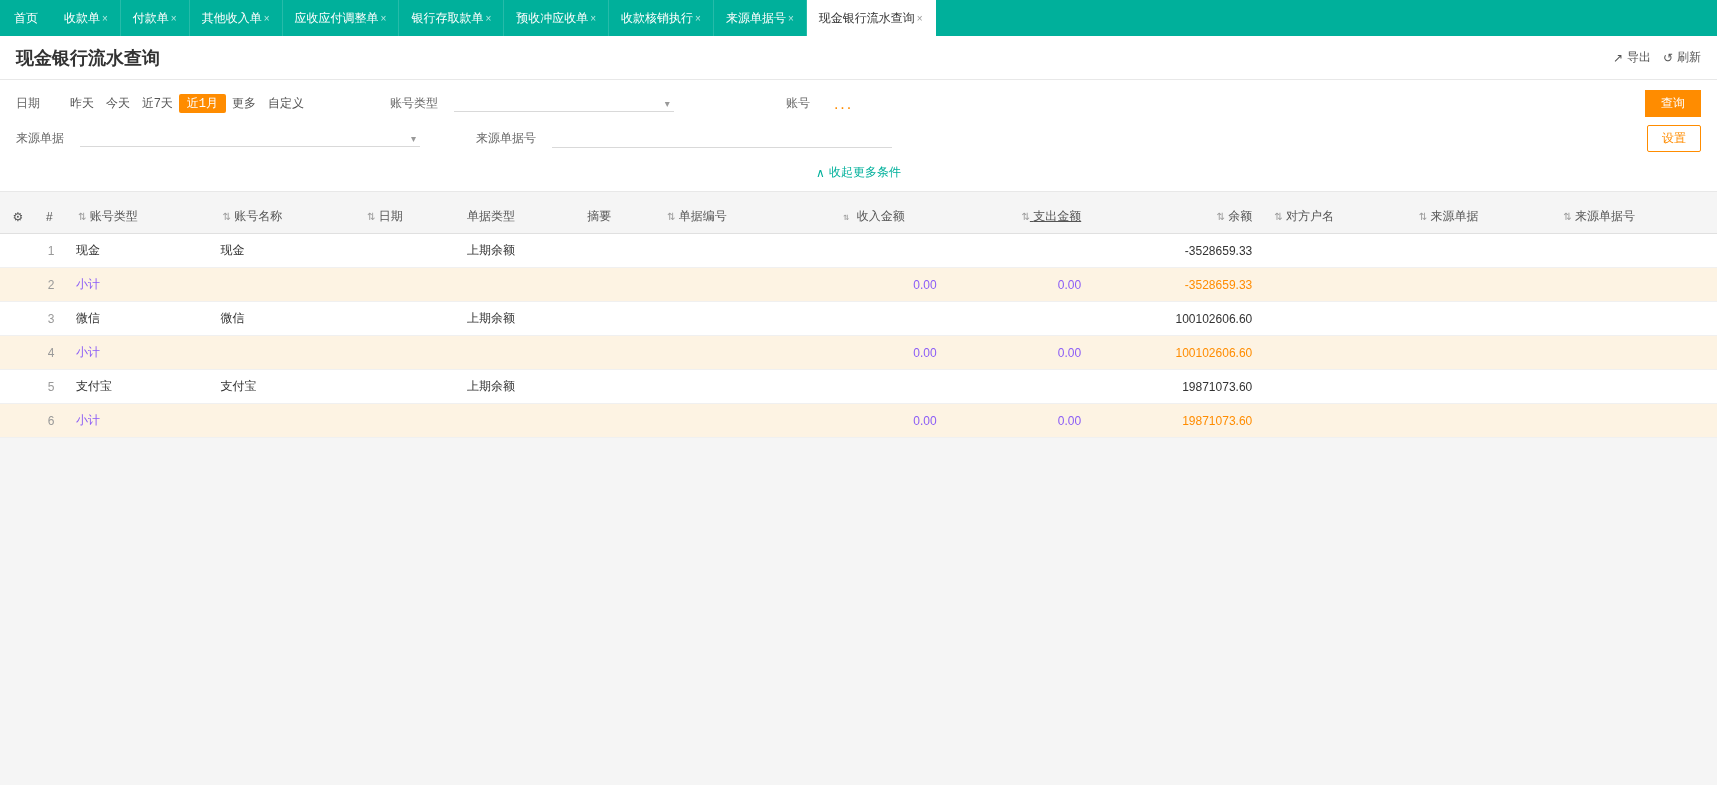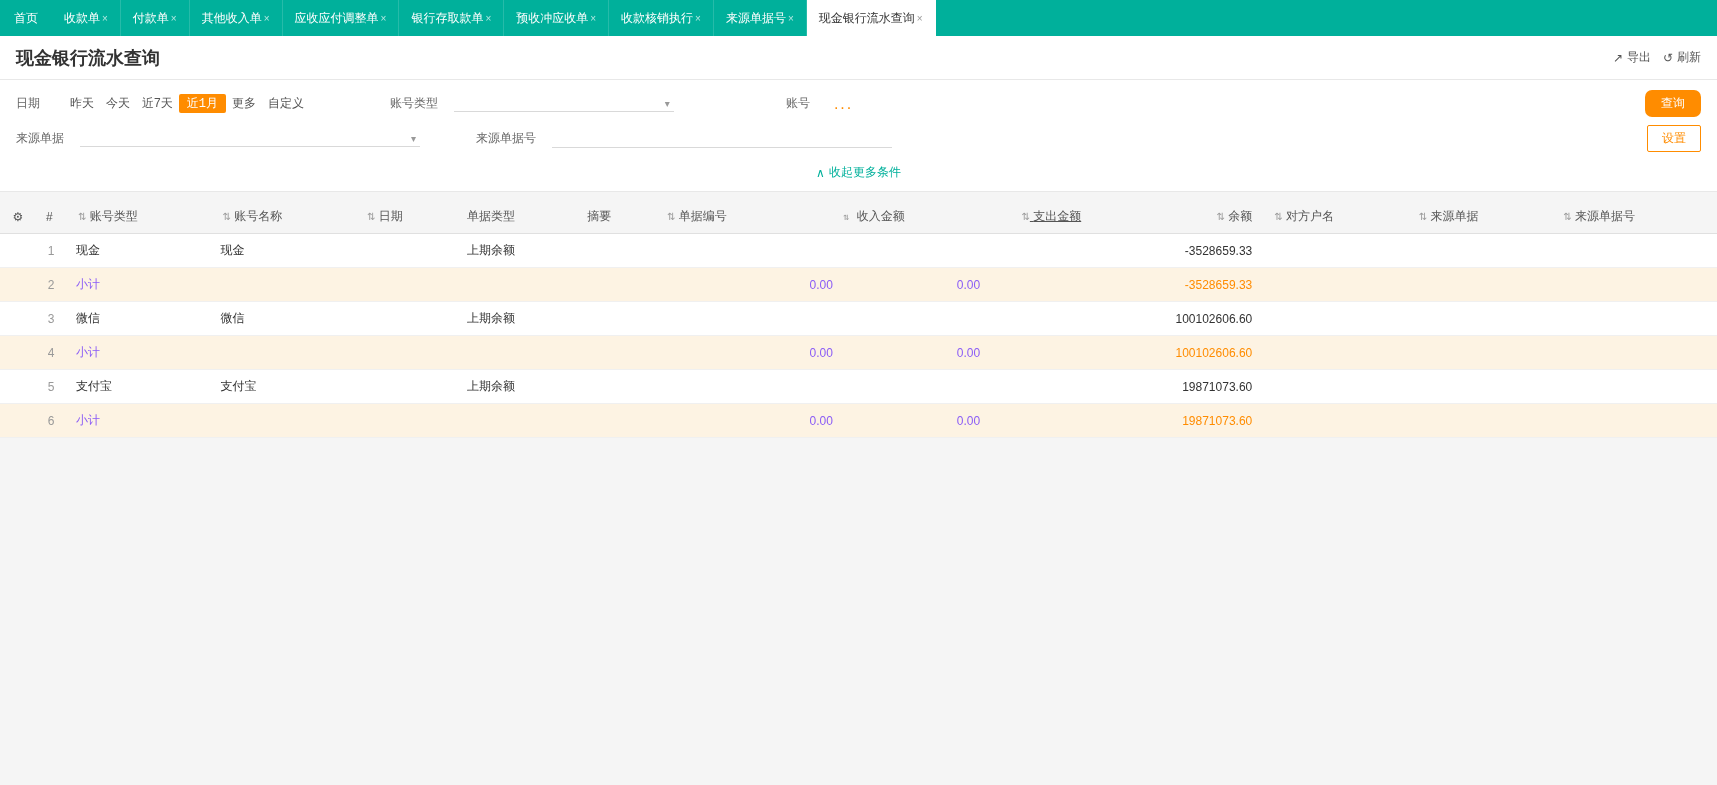--- a/index.html
+++ b/index.html
@@ -152,21 +152,21 @@
       align-items: center;
       justify-content: center;
       gap: 4px;
     }
 
     
     .btn-query {
       background: #ff8c00;
       color: #fff;
       border: none;
-      border-radius: 7px;
+      border-radius: 0;
       padding: 5px 16px;
       cursor: pointer;
       font-size: 12px;
     }
     .btn-setting {
       background: #fff;
       color: #ff8c00;
       border: 1px solid #ff8c00;
       border-radius: 2px;
       padding: 4px 14px;
@@ -222,21 +222,21 @@
     }
     tbody tr.subtotal {
       background: #fdf3e3;
       color: #ff8c00;
     }
     tbody td {
       padding: 8px 10px;
       white-space: nowrap;
     }
     .td-num { color: #999; text-align: center; width: 30px; }
-    .td-amount { text-align: left; }
+    .td-amount { text-align: right; }
     .td-balance { text-align: right; }
     .orange-text { color: #8b5cf6; }
   </style>
 </head>
 <body>
 
 <div class="top-nav">
   <div class="nav-home">首页</div>
 
   <div class="nav-tab">

